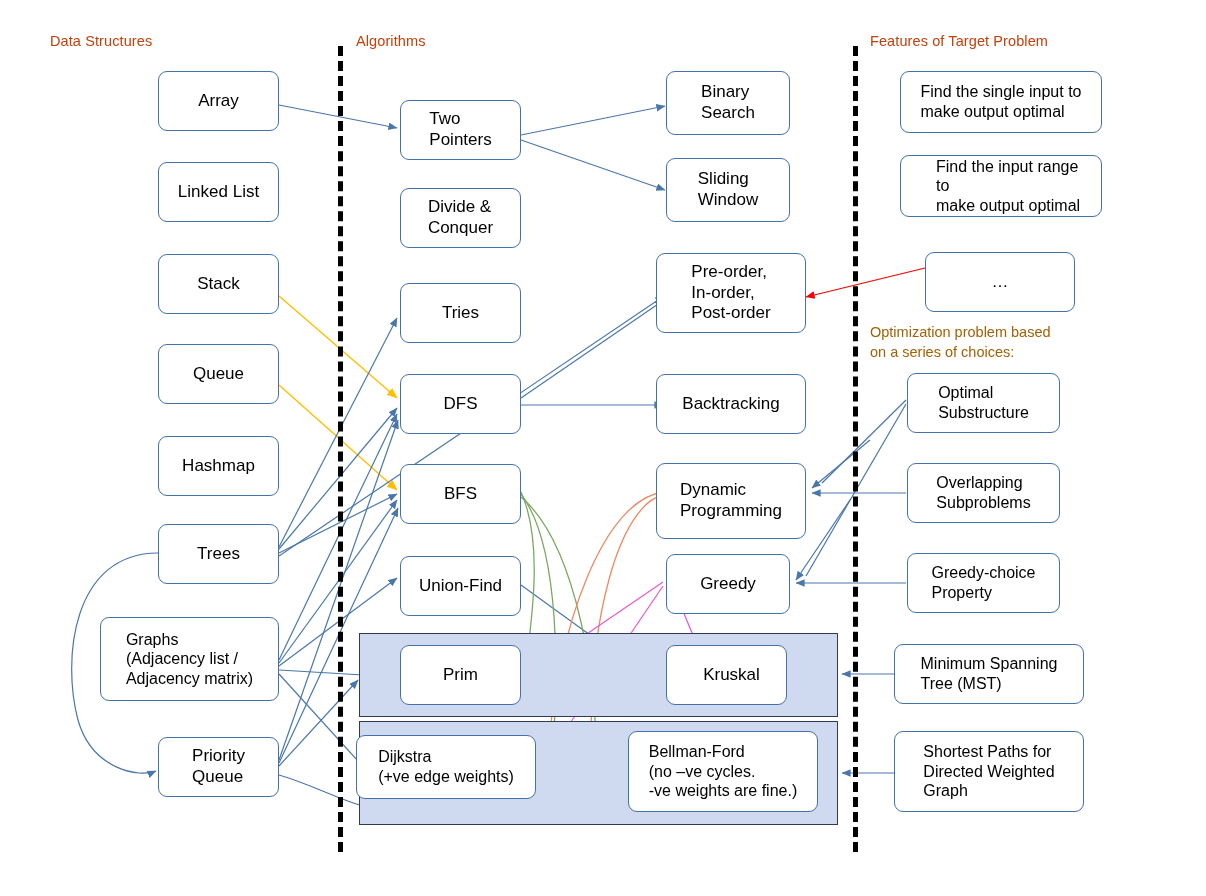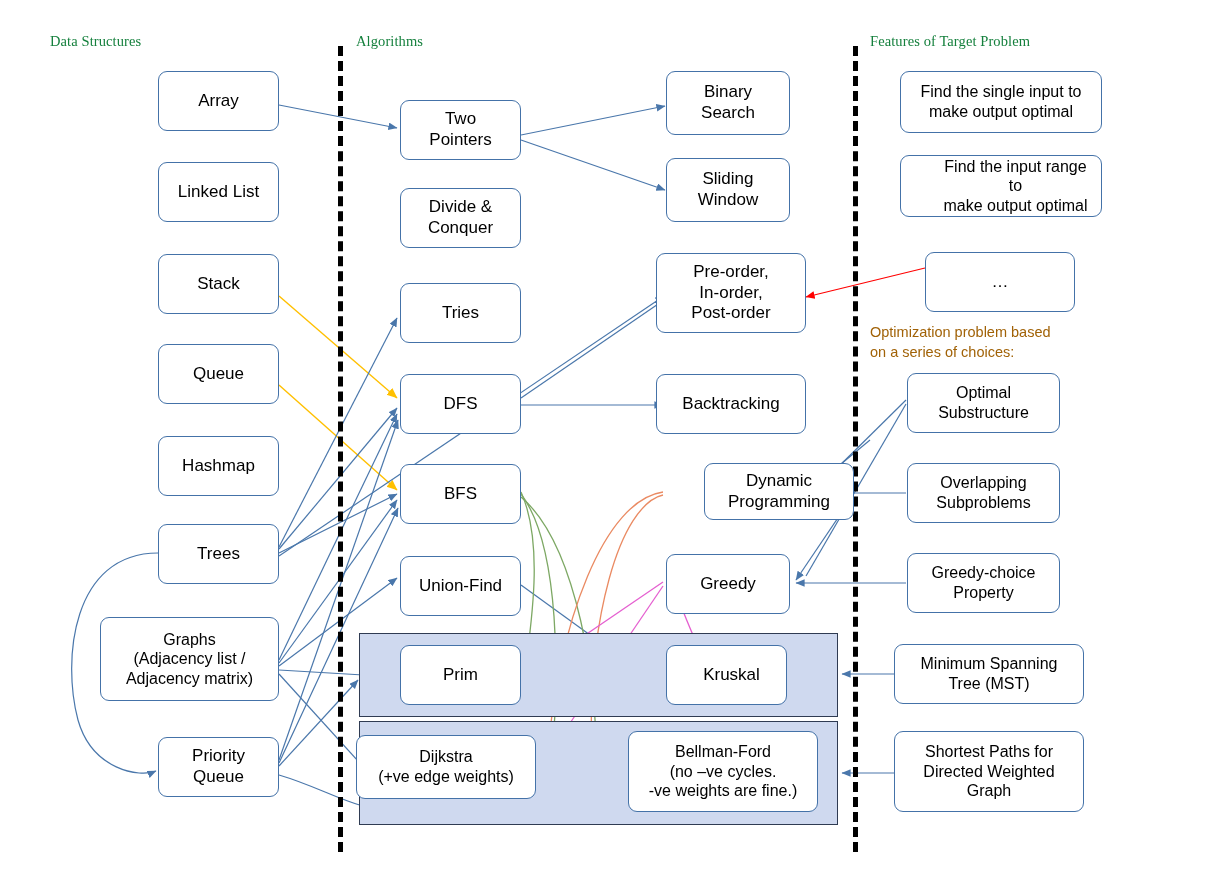--- a/index.html
+++ b/index.html
@@ -1,30 +1,30 @@
 <!DOCTYPE html>
 <html><head>
 <meta charset="utf-8">
 <style>
   html,body{margin:0;padding:0;background:#ffffff;}
   body{width:1206px;height:896px;overflow:hidden;font-family:"Liberation Sans",sans-serif;}
   #stage{position:relative;width:1206px;height:896px;background:#fff;}
   svg{position:absolute;left:0;top:0;width:1206px;height:896px;}
   .colhead{
-    position:absolute;font-family:Liberation Serif, serif;
-    font-size:14.5px;color:#15803d;white-space:nowrap;letter-spacing:.1px;
+    position:absolute;font-family:Liberation Sans, sans-serif;
+    font-size:14.5px;color:#c2410c;white-space:nowrap;letter-spacing:.1px;
   }
   .note{
     position:absolute;font-family:"Liberation Sans",sans-serif;
     font-size:14.5px;color:#a16207;line-height:1.35;
   }
   .node{
     position:absolute;box-sizing:border-box;
     border:1.4px solid #4472a8;border-radius:9px;background:#ffffff;
-    display:flex;align-items:center;justify-content:center;text-align:center;
+    display:flex;align-items:center;justify-content:center;
     font-family:"Liberation Sans",sans-serif;font-size:17px;color:#000;
     line-height:1.22;padding:2px 6px;
   }
   .node.sm{font-size:16px;}
   .group{
     position:absolute;box-sizing:border-box;
     background:#cfd9ef;border:1.4px solid #2f3b52;
   }
   .dashline{position:absolute;width:0;border-left:5px dashed #000;}
 </style>
@@ -163,21 +163,21 @@
 -ve weights are fine.)</div>
 
   <div class="node" style="left:666px;top:71px;width:124px;height:64px;white-space:pre-line;">Binary
 Search</div>
   <div class="node" style="left:666px;top:158px;width:124px;height:64px;white-space:pre-line;">Sliding
 Window</div>
   <div class="node" style="left:656px;top:253px;width:150px;height:80px;white-space:pre-line;">Pre-order,
 In-order,
 Post-order</div>
   <div class="node" style="left:656px;top:374px;width:150px;height:60px;">Backtracking</div>
-  <div class="node" style="left:656px;top:463px;width:150px;height:57px;white-space:pre-line;margin-left:48px;">Dynamic
+  <div class="node" style="left:656px;top:463px;width:150px;height:76px;white-space:pre-line;">Dynamic
 Programming</div>
   <div class="node" style="left:666px;top:554px;width:124px;height:60px;">Greedy</div>
 
   <div class="node sm" style="left:900px;top:71px;width:202px;height:62px;white-space:pre-line;">Find the single input to
 make output optimal</div>
   <div class="node sm" style="left:900px;top:155px;width:202px;height:62px;white-space:pre-line;padding-left:35px;">Find the input range to
 make output optimal</div>
   <div class="node" style="left:925px;top:252px;width:150px;height:60px;">…</div>
 
   <div class="note" style="left:870px;top:323px;white-space:pre-line;">Optimization problem based

